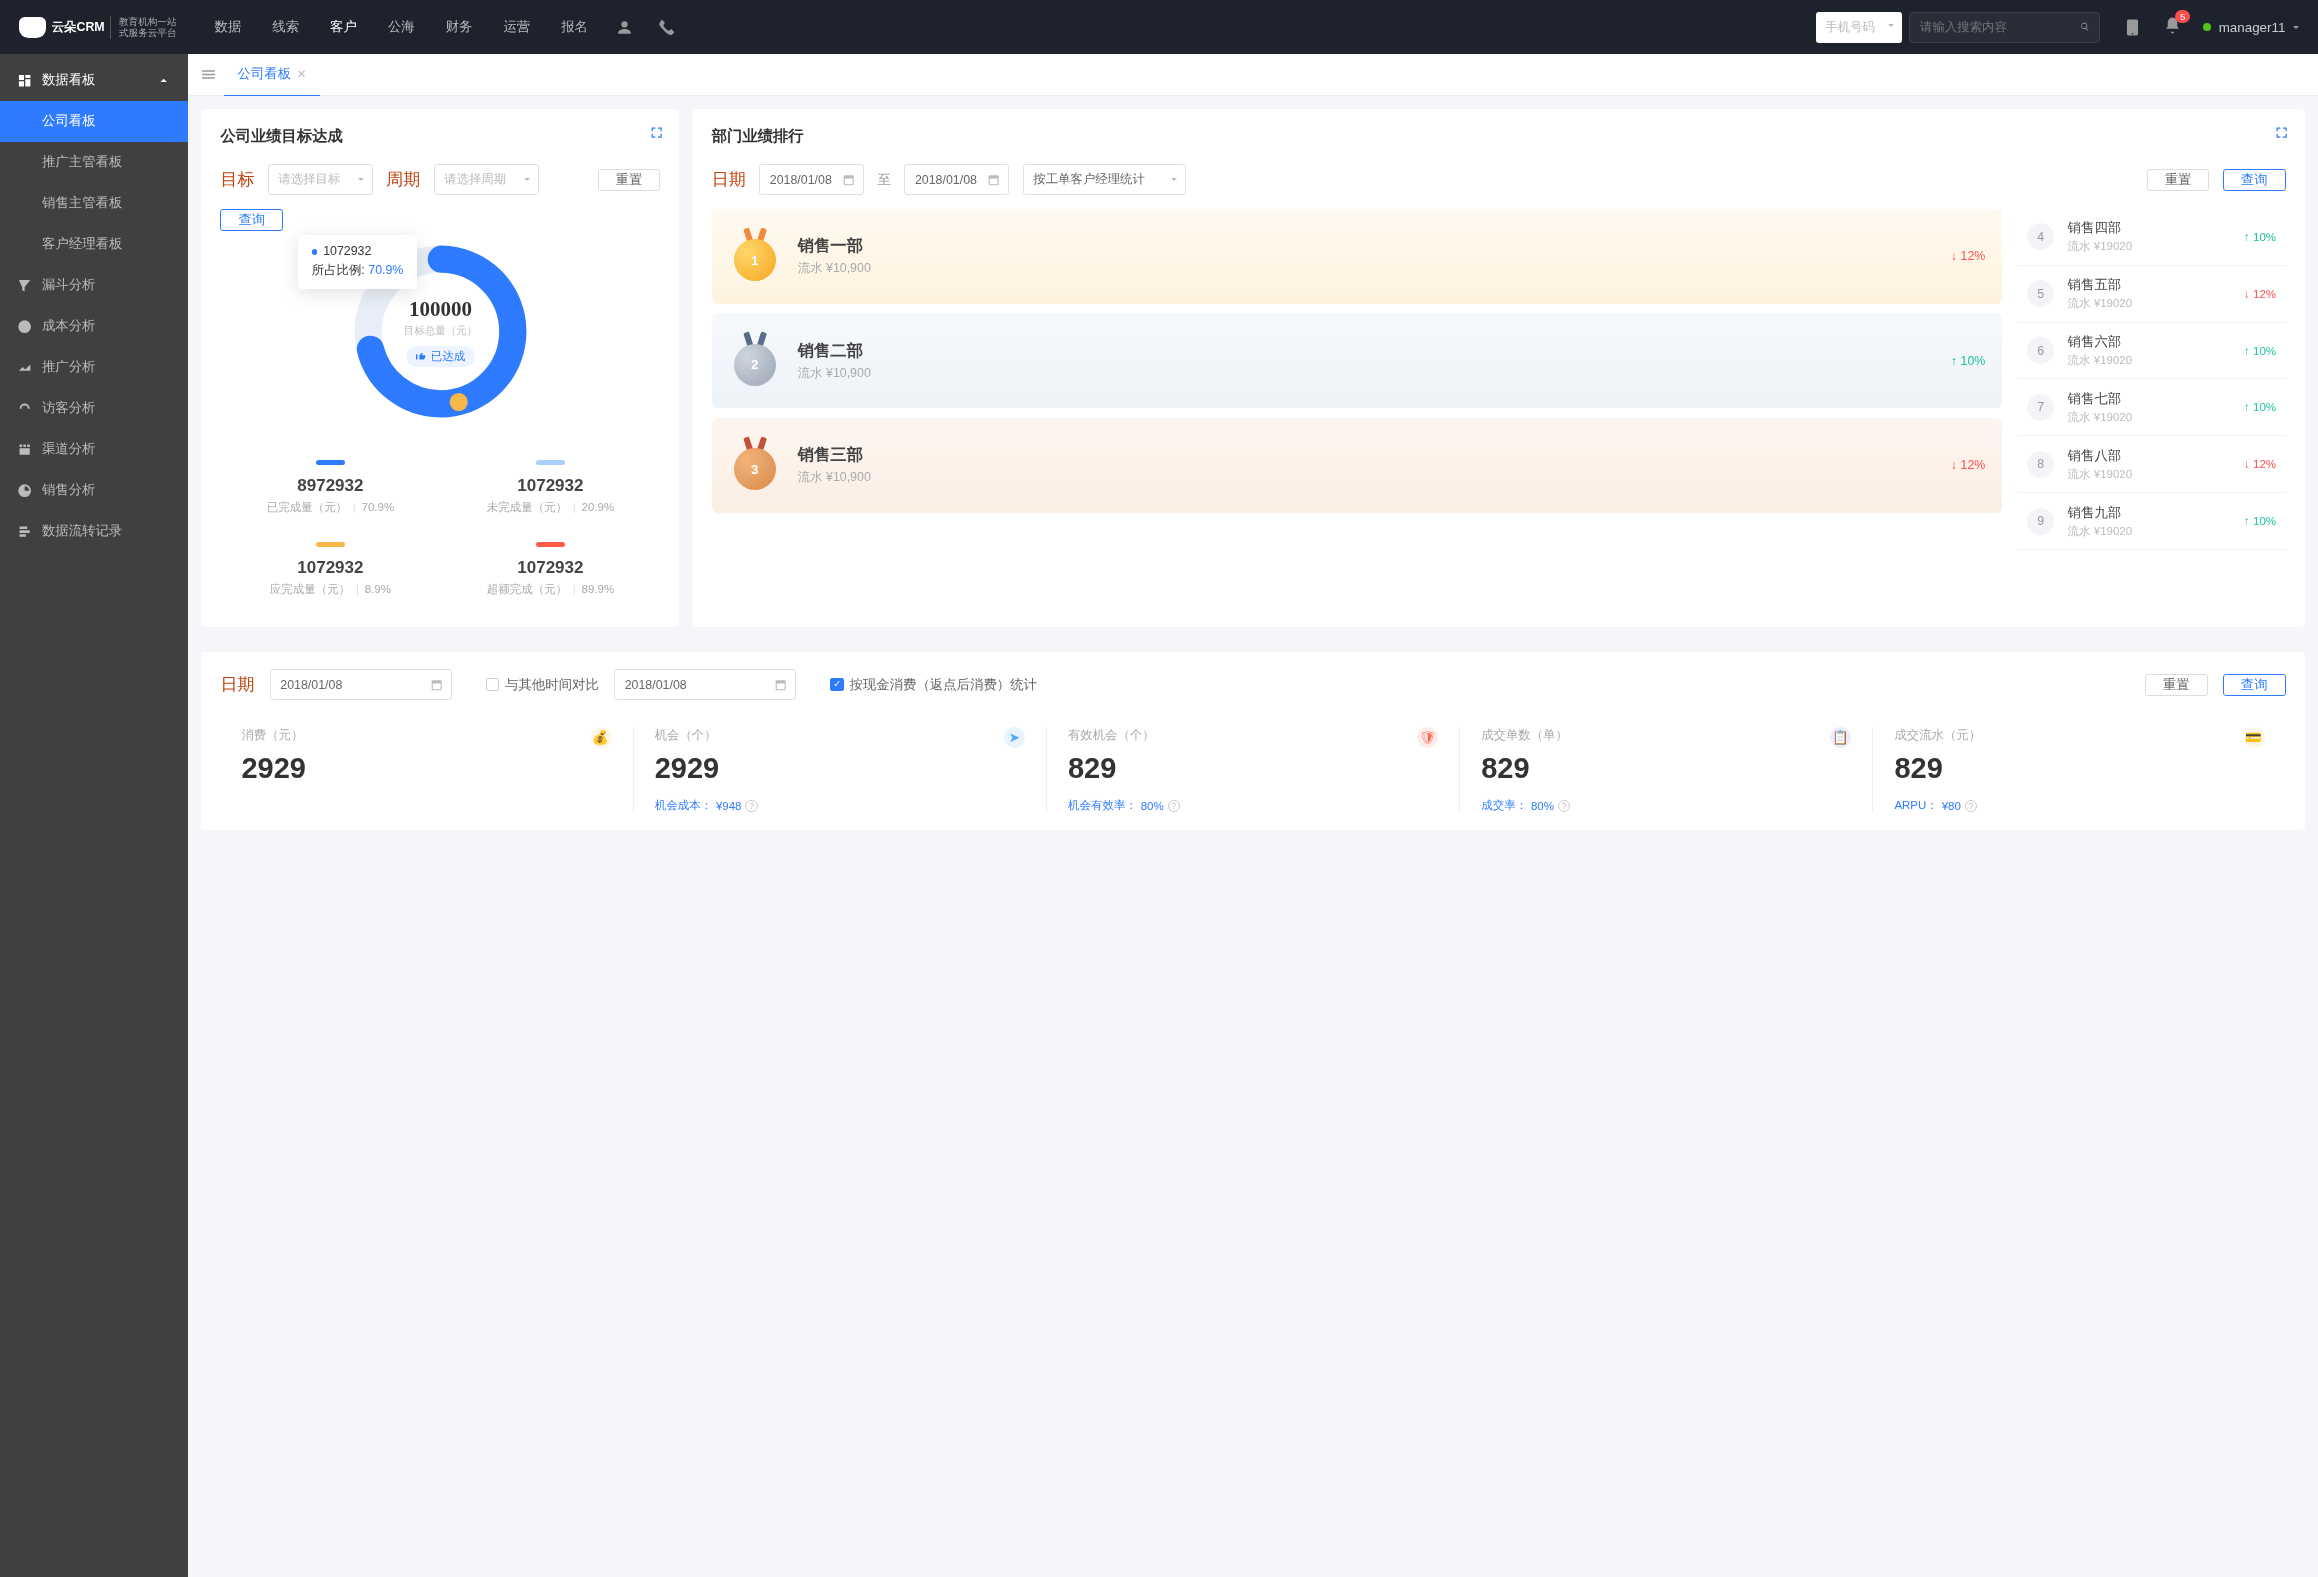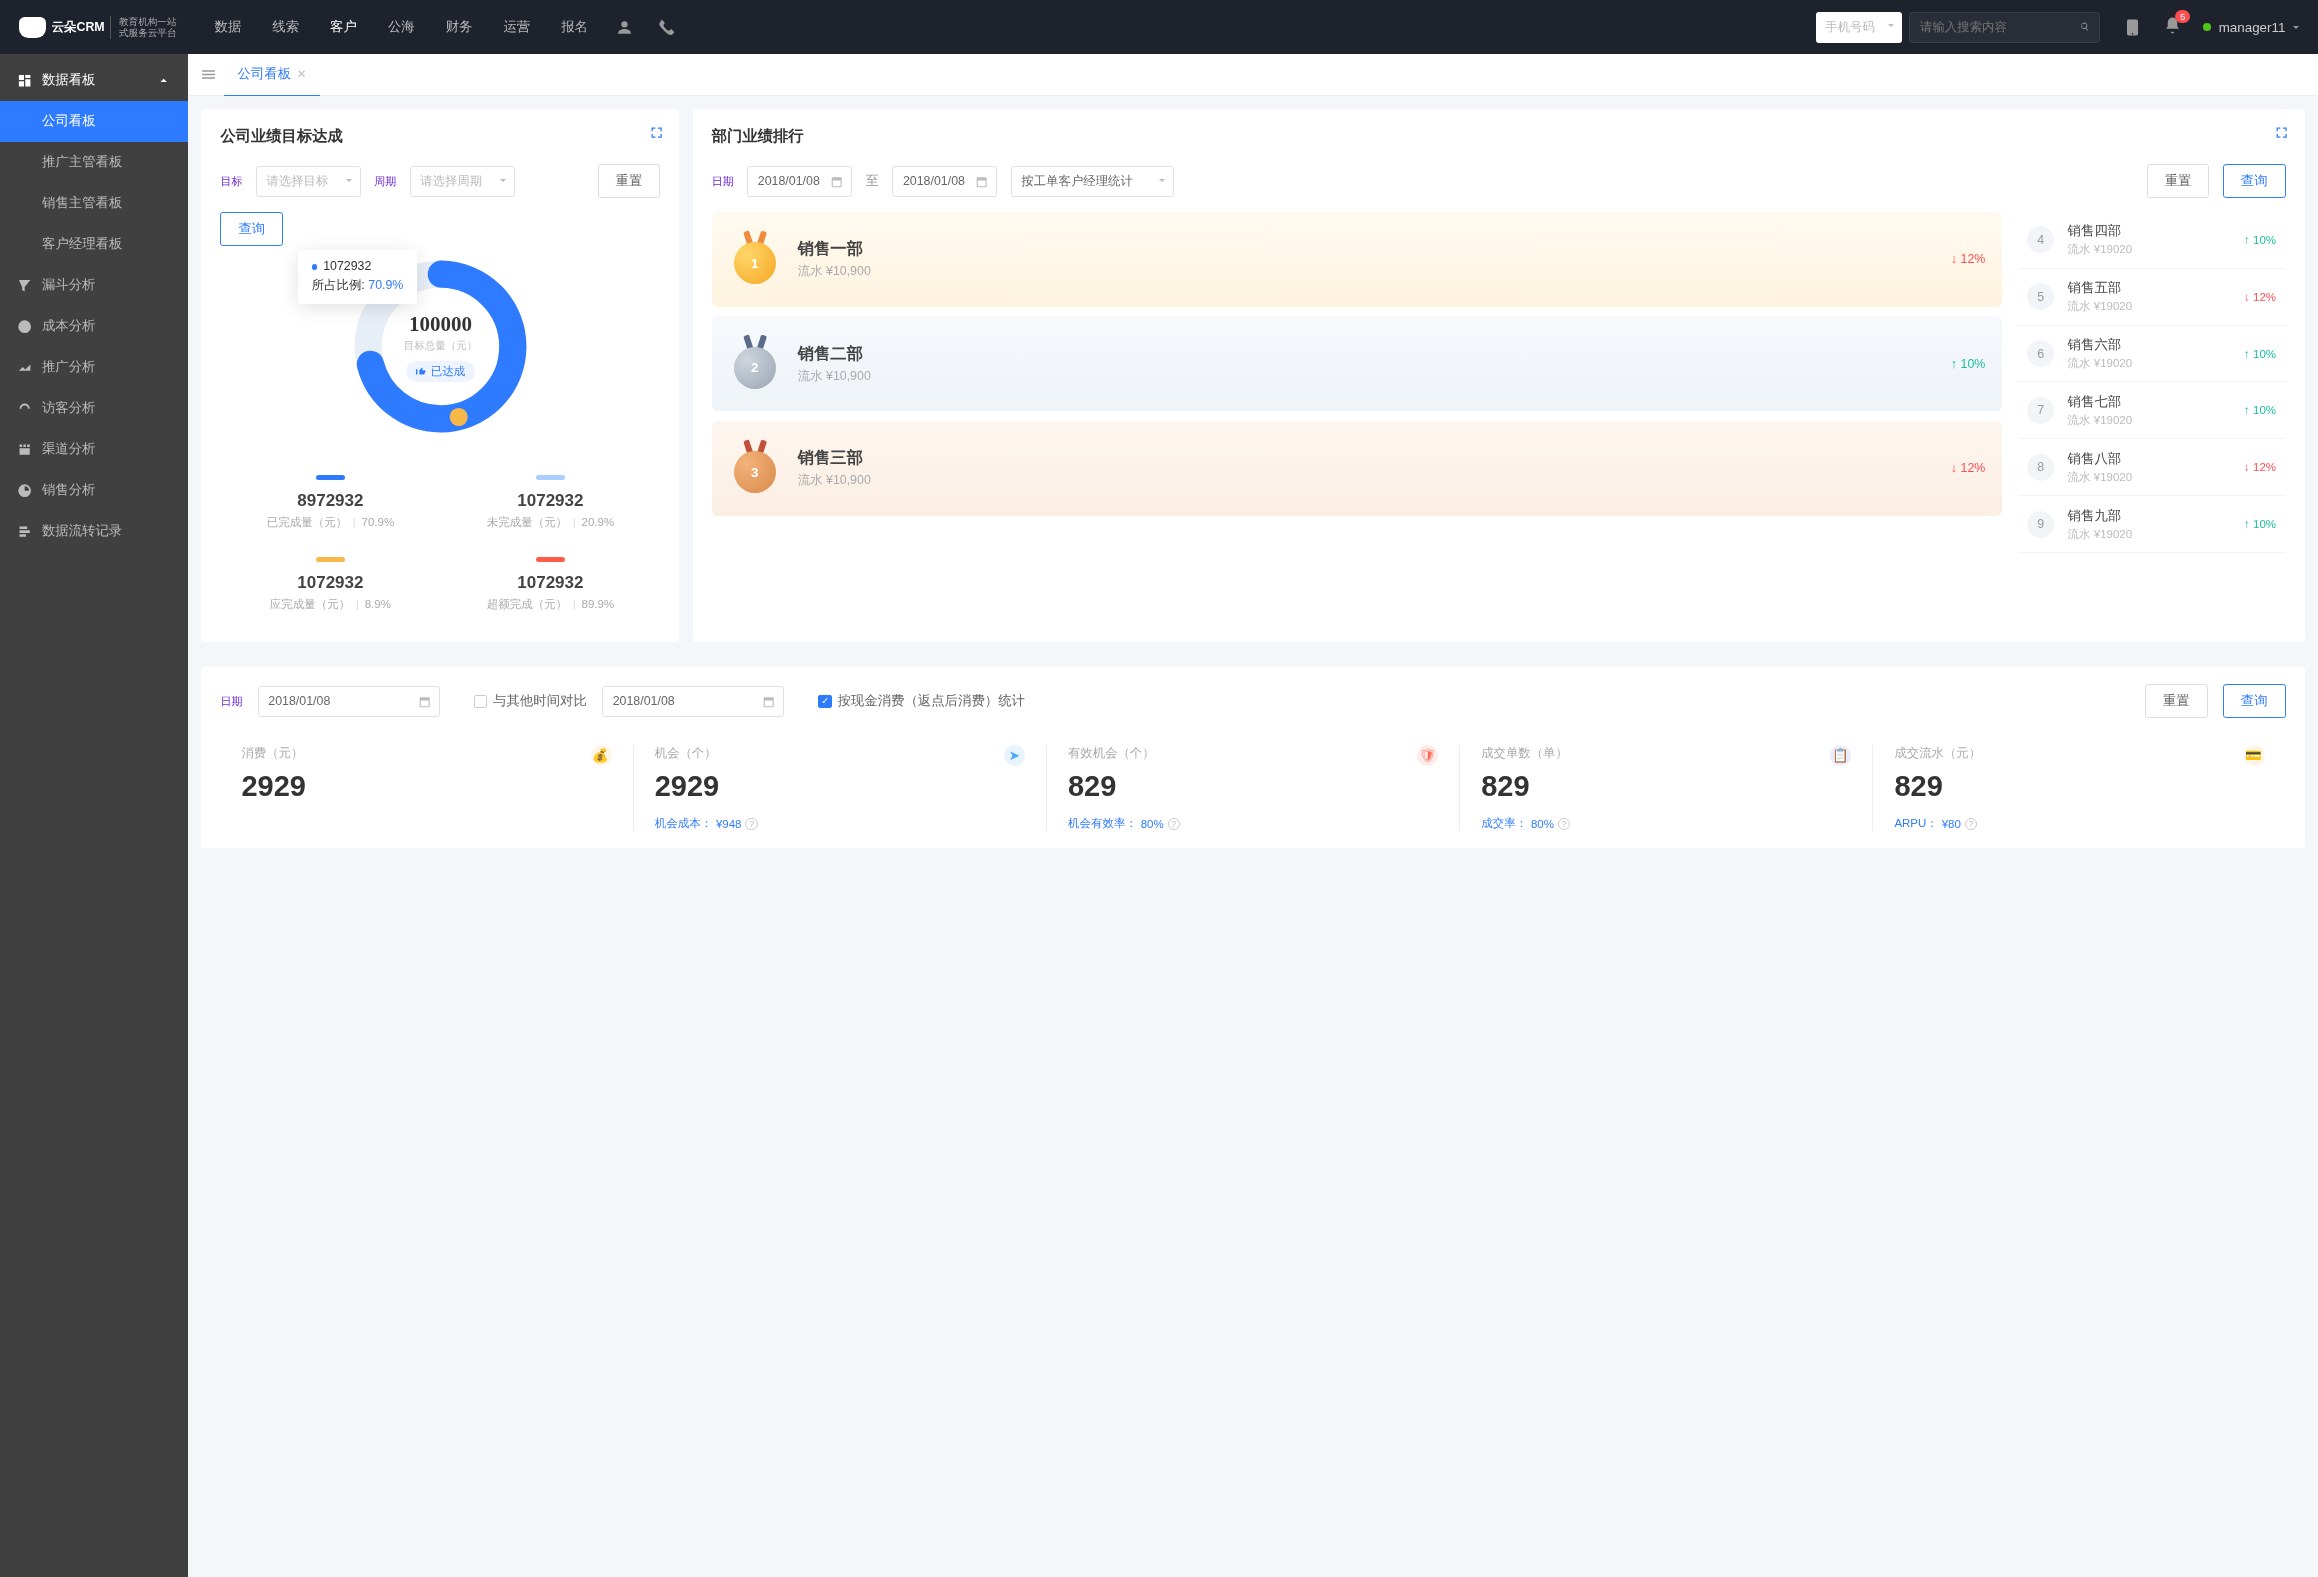--- a/index.html
+++ b/index.html
@@ -41,25 +41,25 @@
 .tab .x { color: #bbb; font-size: 11.5px; }
 
 .content { padding: 13.4px; display: flex; flex-direction: column; gap: 25px; }
 .row { display: flex; gap: 13.4px; }
 .card { background: #fff; border-radius: 3.8px; padding: 17px 19px; position: relative; }
 .card-title { font-size: 15.3px; font-weight: 600; color: #333; margin-bottom: 17px; }
 .expand-icon { position: absolute; top: 15.3px; right: 15.3px; width: 15.3px; height: 15.3px; fill: #2f7bff; cursor: pointer; }
 
 
 .filters { display: flex; align-items: center; gap: 13.4px; flex-wrap: wrap; }
-.flabel { color: #6d28d9; font-size: 11px; }
+.flabel { color: #c2410c; font-size: 17px; }
 .select, .date-input { height: 31px; border: 1px solid #e0e0e0; border-radius: 2.9px; padding: 0 27px 0 9.6px; background: #fff; color: #bbb; font-size: 12.4px; position: relative; display: inline-flex; align-items: center; cursor: pointer; min-width: 105px; }
 .select .caret { position: absolute; right: 7.6px; top: 12.4px; border: 3.8px solid transparent; border-top-color: #bbb; }
 .cal-icon { position: absolute; right: 7.6px; width: 13.4px; height: 13.4px; fill: #bbb; }
-.btn { height: 34px; padding: 0 17px; border-radius: 2.9px; border: 1px solid #ddd; background: #fff; color: #666; cursor: pointer; font-size: 13.4px; }
+.btn { height: 22px; padding: 0 17px; border-radius: 2.9px; border: 1px solid #ddd; background: #fff; color: #666; cursor: pointer; font-size: 13.4px; }
 .btn.primary { border-color: #2f7bff; color: #2f7bff; }
 .spacer { flex: 1; }
 
 
 .target-body { display: flex; flex-direction: column; align-items: center; position: relative; }
 .tooltip { position: absolute; left: 78px; top: 3.8px; background: #fff; box-shadow: 0 3.8px 19px rgba(0,0,0,.12); border-radius: 3.8px; padding: 9.6px 13.4px; font-size: 12.4px; z-index: 5; }
 .tooltip .tdot { display: inline-block; width: 5.7px; height: 5.7px; border-radius: 50%; background: #2f7bff; margin-right: 5.7px; }
 .tooltip .ratio { color: #2f7bff; }
 .donut-wrap { position: relative; width: 191px; height: 191px; margin-top: 5.7px; }
 .donut-center { position: absolute; inset: 0; display: flex; flex-direction: column; align-items: center; justify-content: center; font-family: Liberation Serif, serif; }

